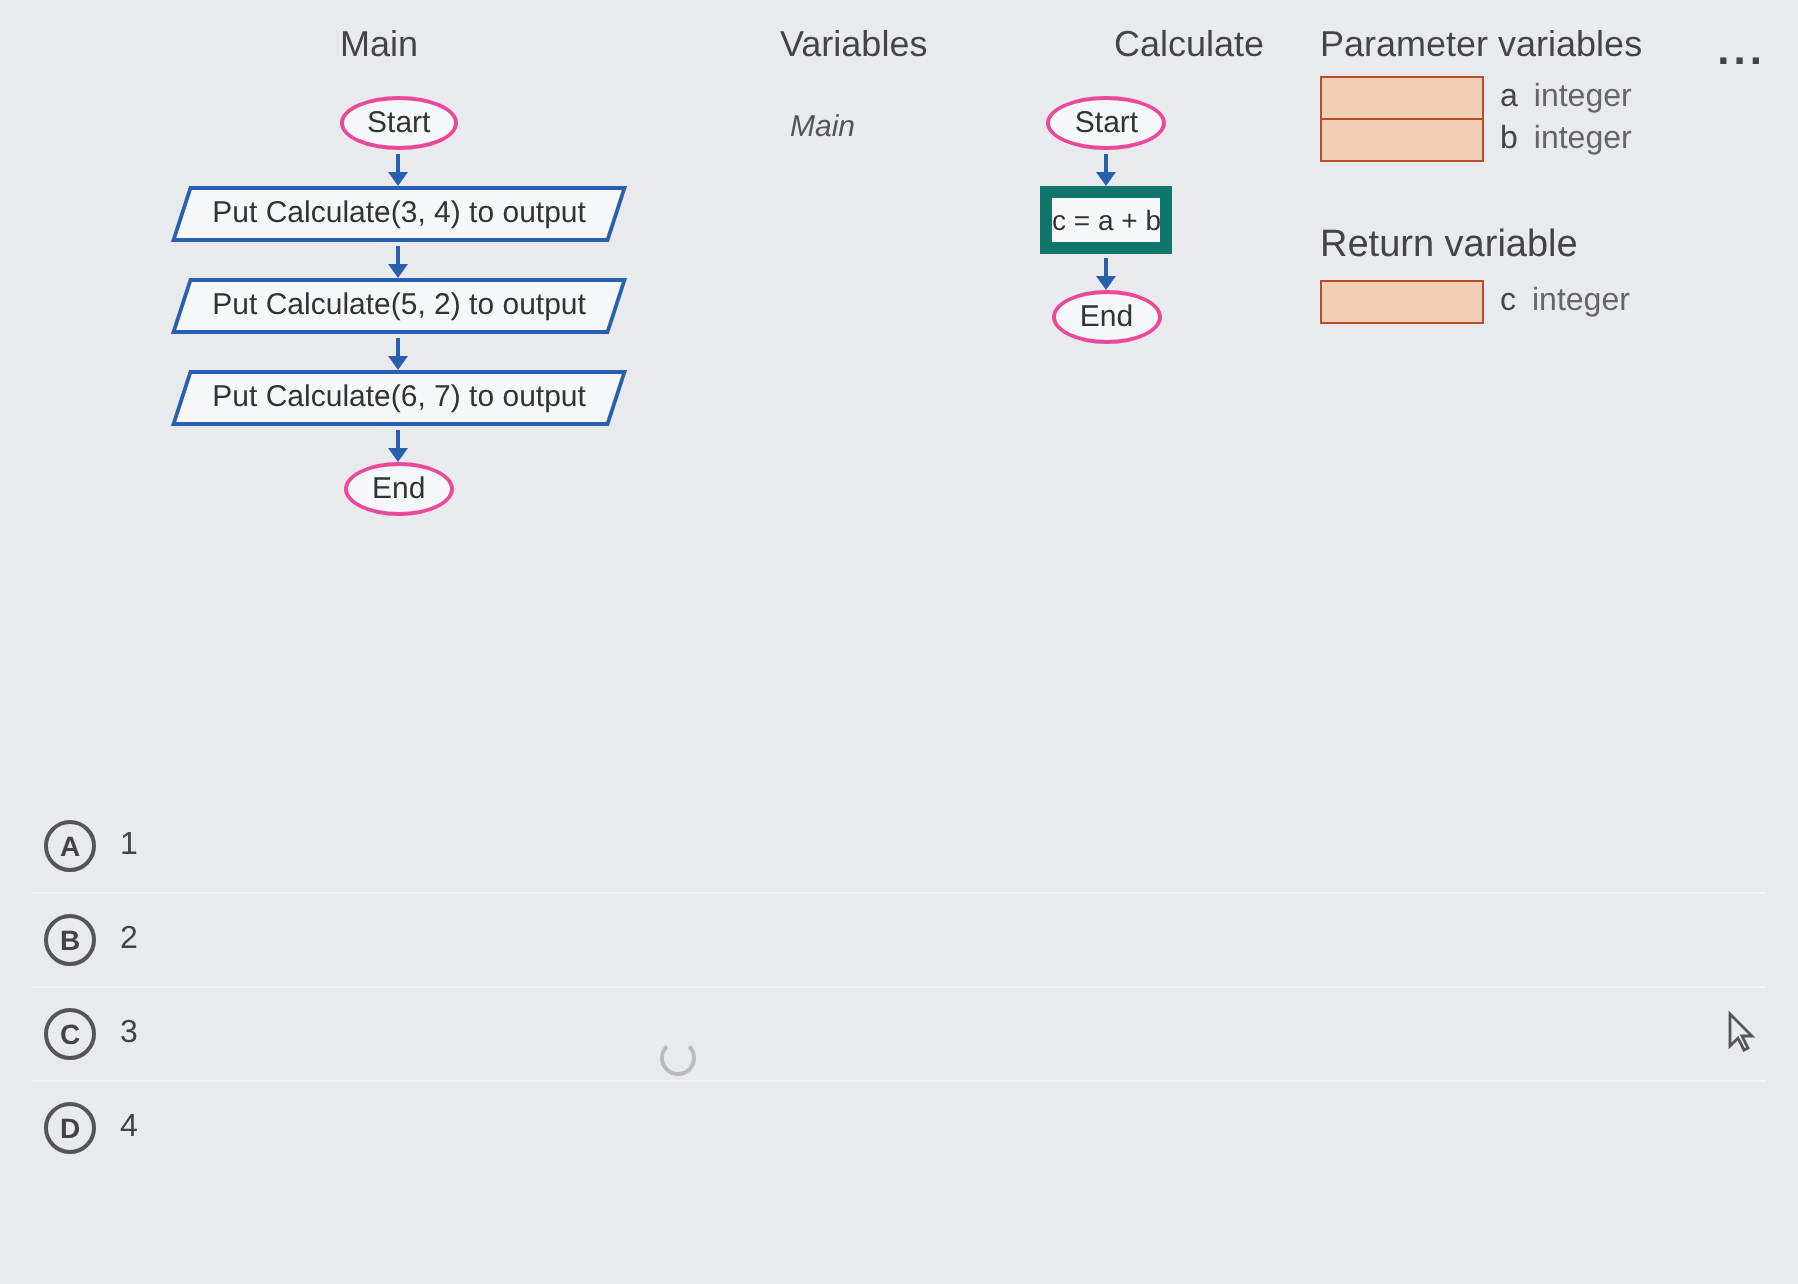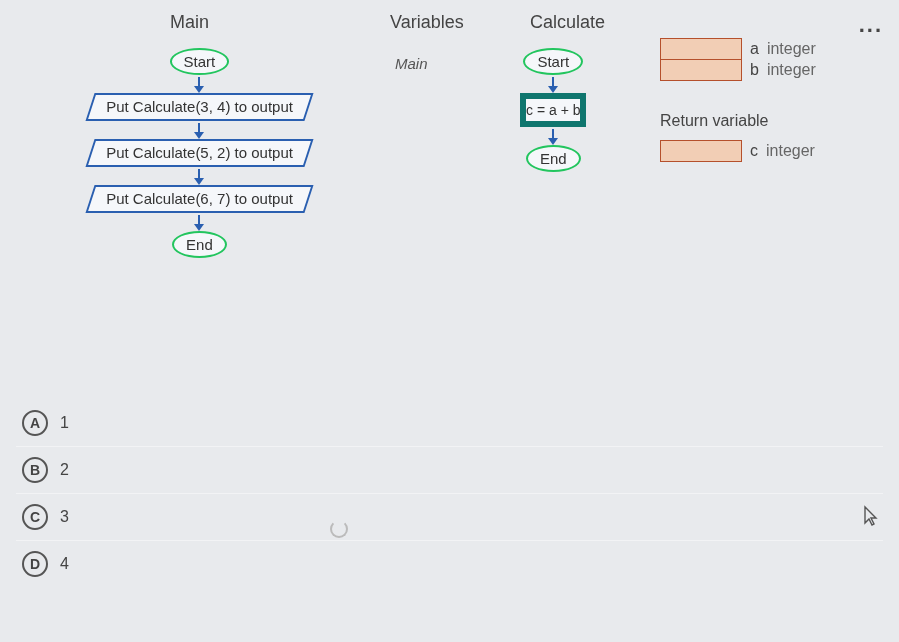--- a/index.html
+++ b/index.html
@@ -17,21 +17,21 @@
     width: 100%;
     height: 360px;
   }
   .col-heading {
     position: absolute;
     top: 12px;
     font-size: 18px;
     color: #444;
   }
   .oval {
-    border: 2px solid #22c55e;
+    border: 2px solid #ec4899;
     border-radius: 50%;
     padding: 3px 12px;
     background: #f5f7fa;
     font-size: 15px;
     color: #333;
     display: inline-block;
   }
   .parallelogram {
     border: 2px solid #2a5fb0;
     background: #f5f7fa;
@@ -150,21 +150,22 @@
   .main-col { left: 90px; top: 48px; }
   .calc-col { left: 520px; top: 48px; }
 </style>
 </head>
 <body>
 
 <div class="diagram-area">
 
   <div class="col-heading" style="left:170px;">Main</div>
   <div class="col-heading" style="left:390px;text-align:center;">Variables</div>
-  <div class="col-heading" style="left:530px;">Calculate</div>
+  <div class="col-heading" style="left:557px;">Calculate</div>
+  <div class="col-heading" style="left:660px;">Parameter variables</div>
 
   <div class="ellipsis">...</div>
 
   <div class="flow-col main-col">
     <div class="oval">Start</div>
     <div class="arrow"></div>
     <div class="parallelogram"><span>Put Calculate(3, 4) to output</span></div>
     <div class="arrow"></div>
     <div class="parallelogram"><span>Put Calculate(5, 2) to output</span></div>
     <div class="arrow"></div>
@@ -189,21 +190,21 @@
       <span>a</span>
       <span style="color:#666;">integer</span>
     </div>
     <div class="var-row" style="margin-top:-1.5px;">
       <span class="var-box"></span>
       <span>b</span>
       <span style="color:#666;">integer</span>
     </div>
   </div>
 
-  <div style="position:absolute; left:660px; top:112px; font-size:16px; color:#444;">Return variable</div>
+  <div style="position:absolute; left:660px; top:112px; font-size:19px; color:#444;">Return variable</div>
 
   <div style="position:absolute; left:660px; top:140px;">
     <div class="var-row">
       <span class="var-box"></span>
       <span>c</span>
       <span style="color:#666;">integer</span>
     </div>
   </div>
 
 </div>

